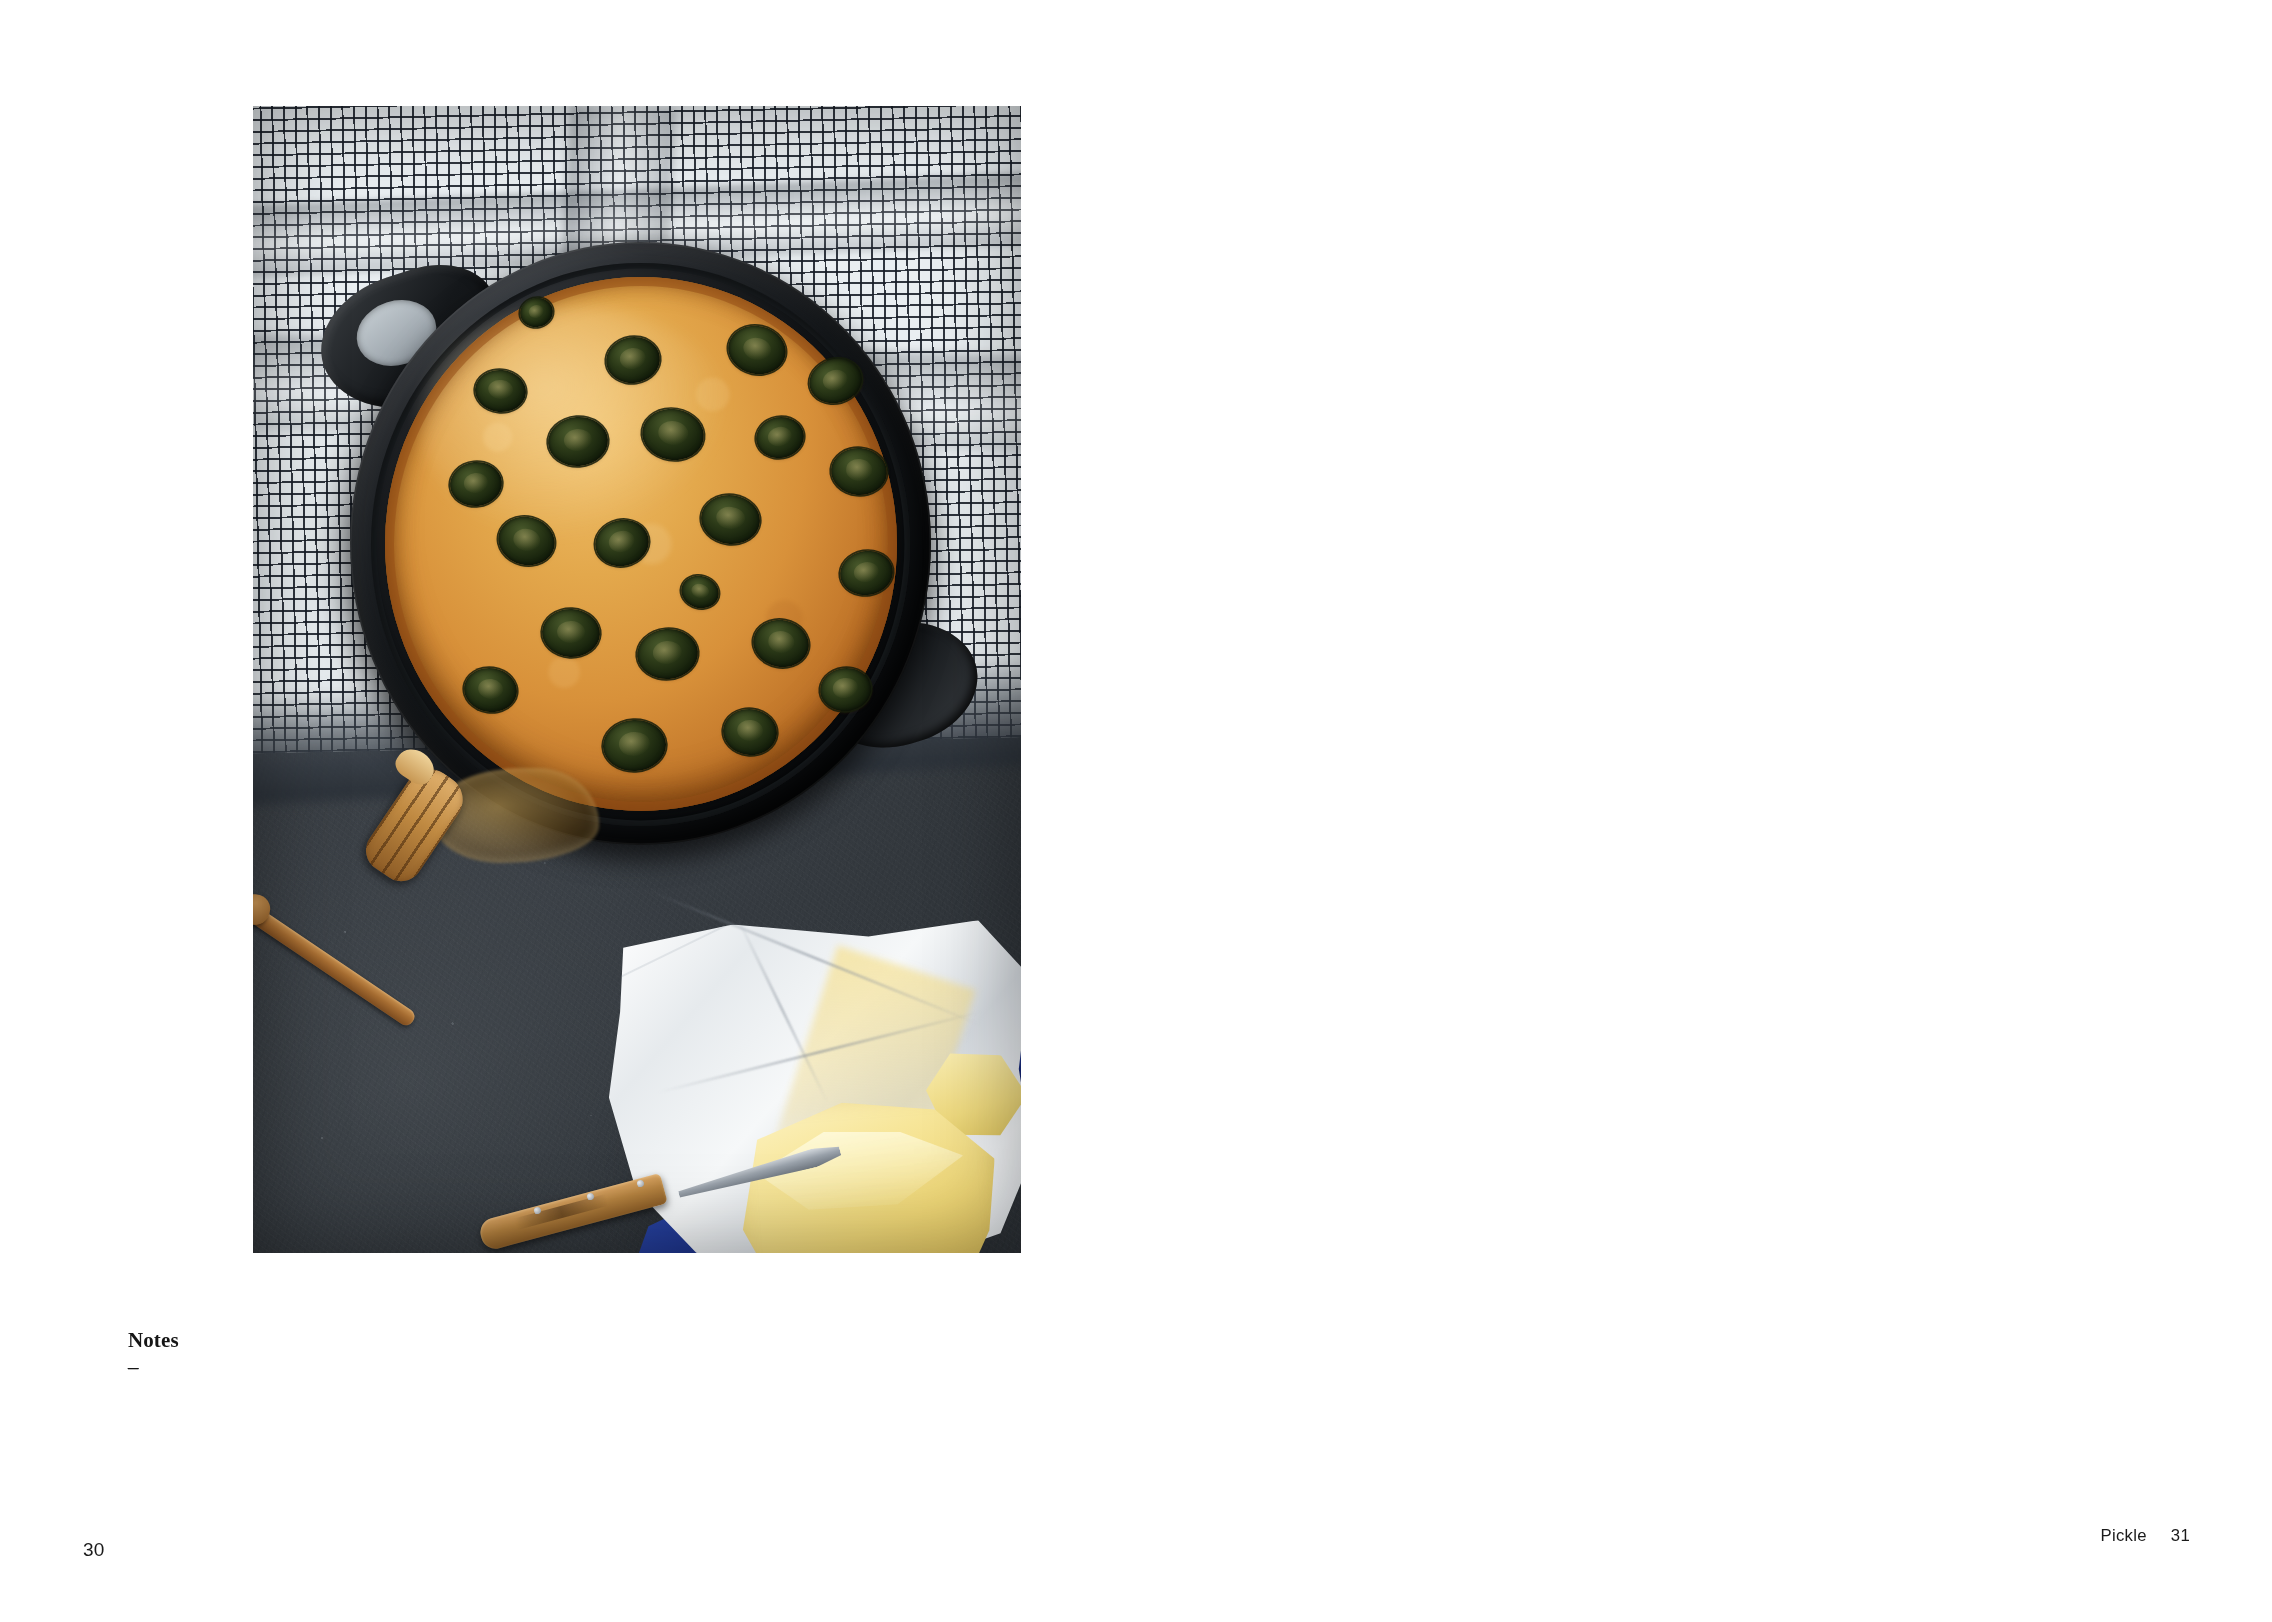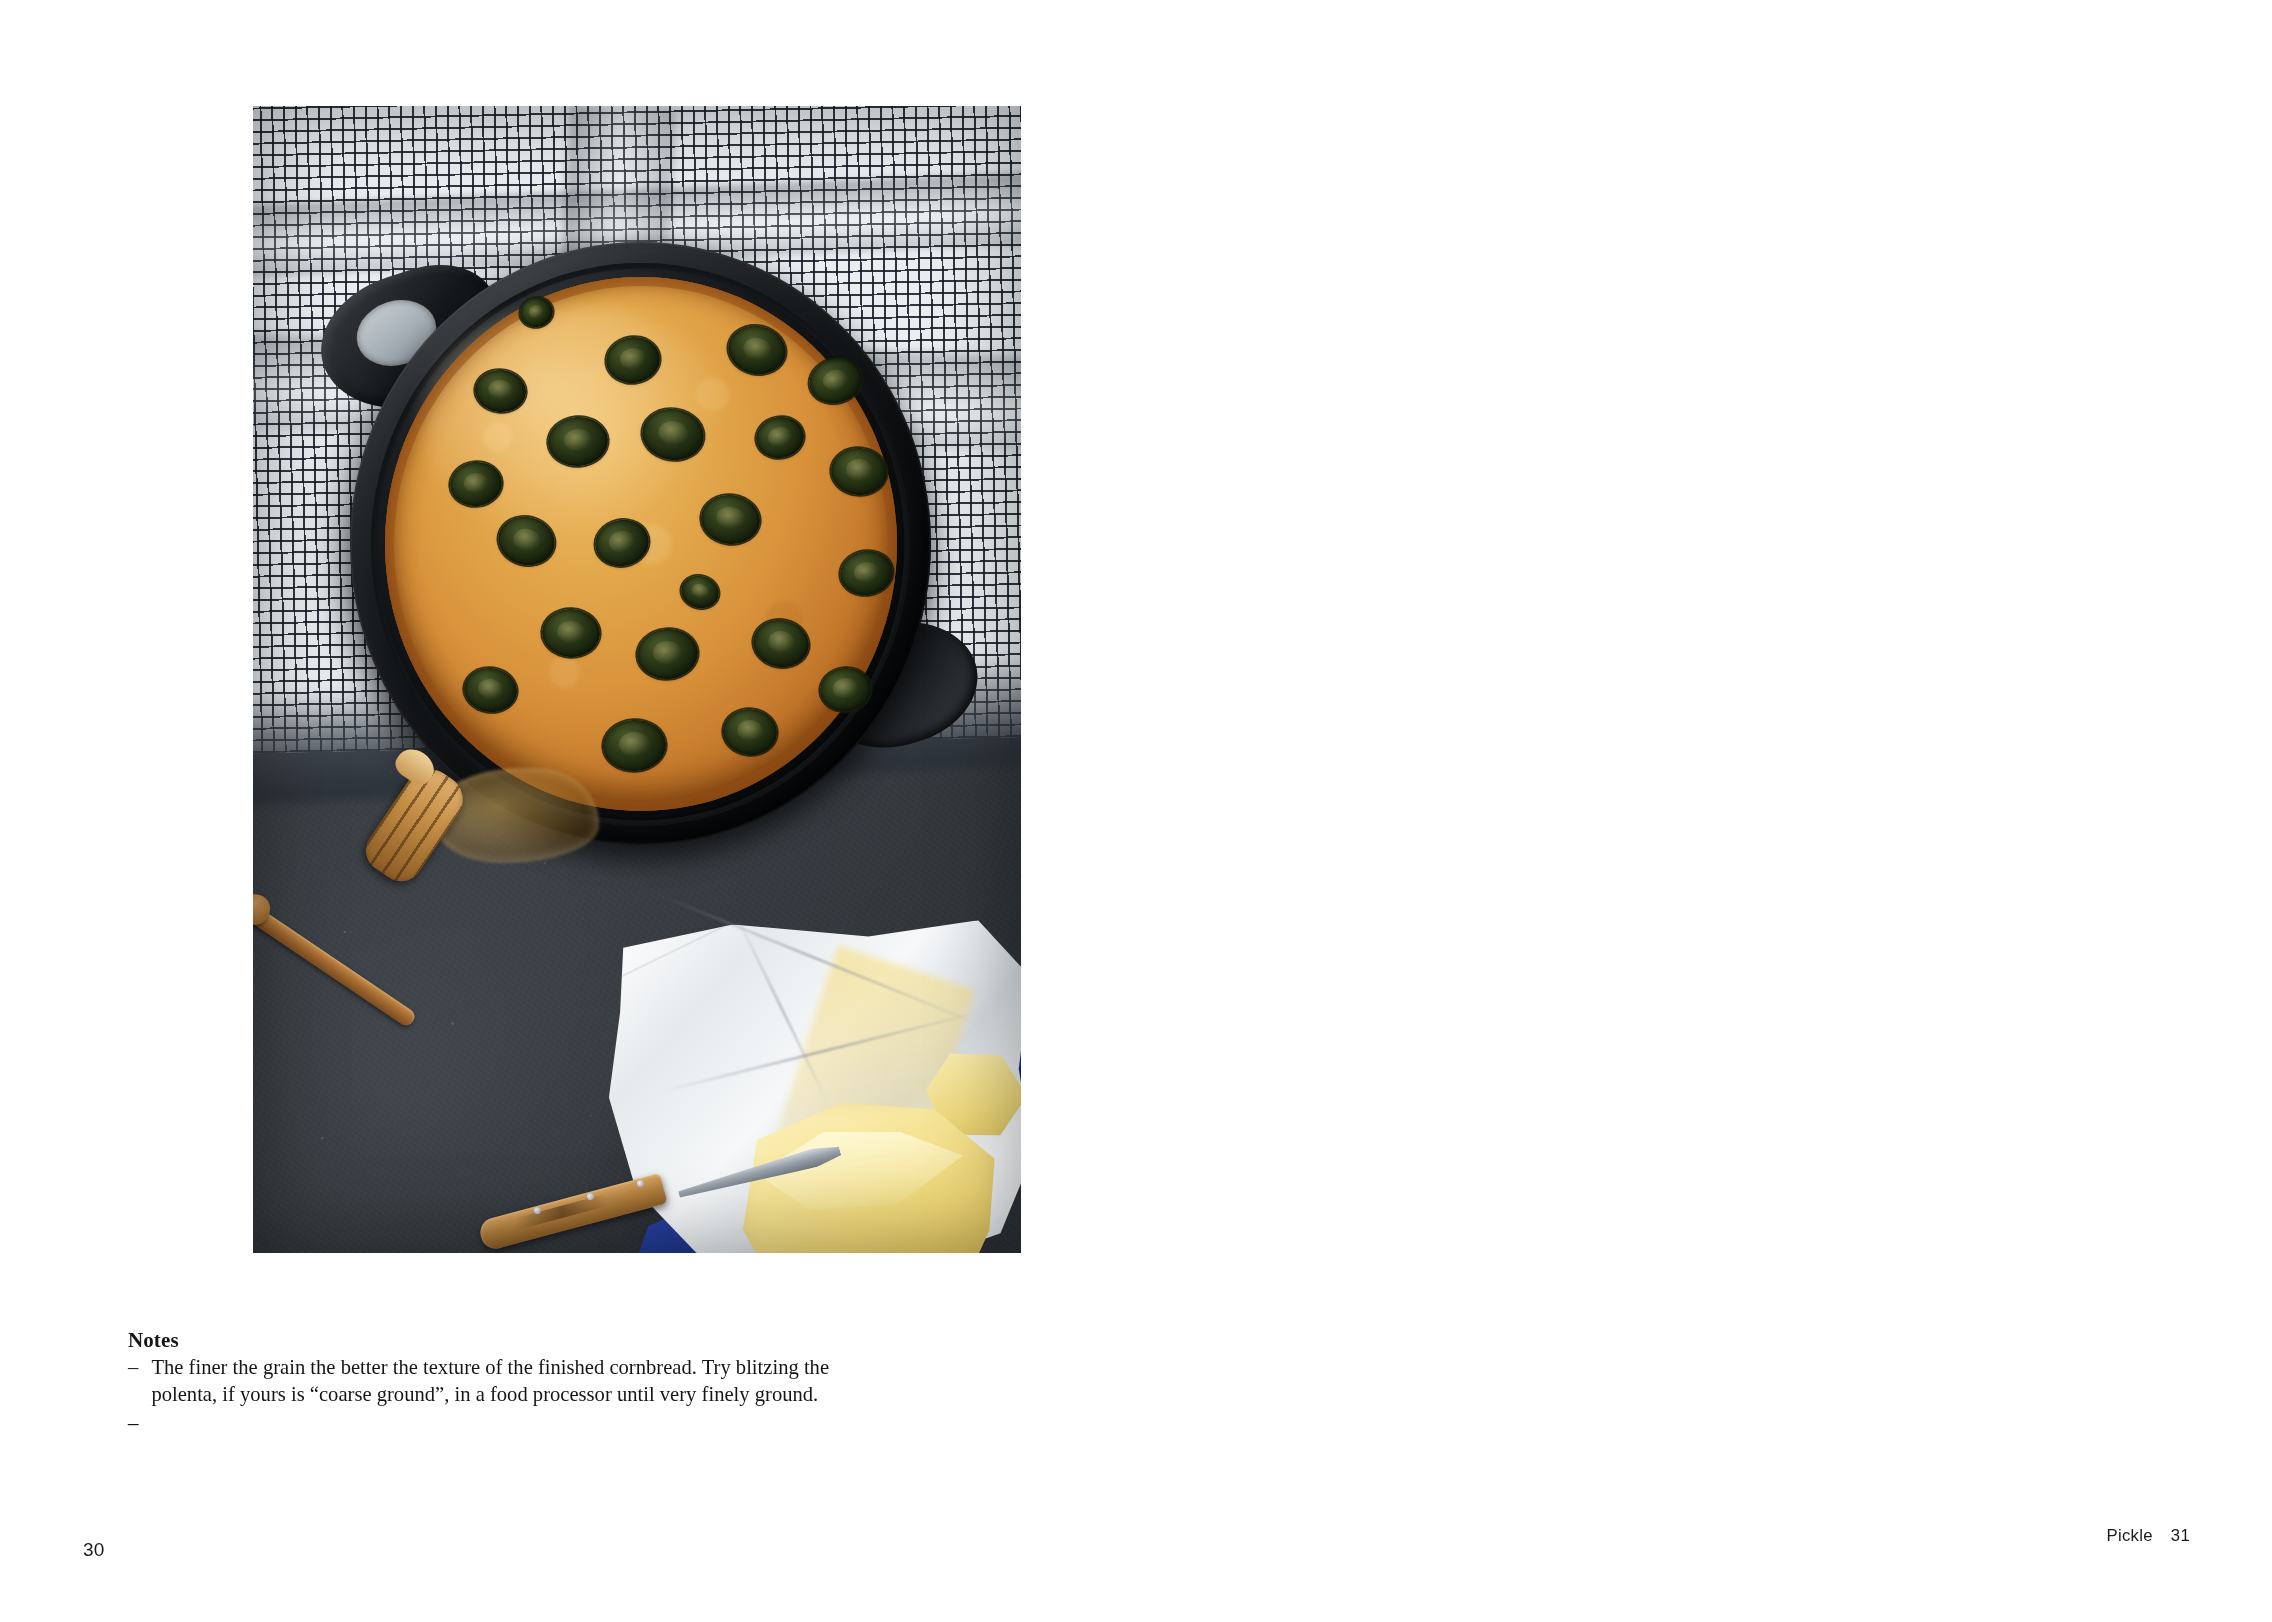--- a/index.html
+++ b/index.html
@@ -300,21 +300,21 @@
   .notes-list li .dash{position:absolute;left:0;top:0;}
 
   .folio-left{
     position:absolute;left:83px;top:1539px;
     font-size:19px;color:#1a1a1a;letter-spacing:0.3px;
   }
 
   .folio-right{
     position:absolute;right:83px;top:1526px;
     font-size:16.7px;color:#1a1a1a;letter-spacing:0.3px;
-    display:flex;gap:18px;
+    display:flex;gap:24px;
   }
 </style>
 </head>
 <body>
 
 <div class="spread">
 
   <div class="page-left">
 
     <div class="photo" title="">
@@ -386,21 +386,21 @@
       <div class="knife-rivet" style="left:281px;top:1101px;"></div>
       <div class="knife-rivet" style="left:334px;top:1087px;"></div>
       <div class="knife-rivet" style="left:384px;top:1074px;"></div>
 
       <div class="photo-vignette"></div>
     </div>
 
     <div class="notes">
       <div class="notes-title">Notes</div>
       <ul class="notes-list">
-        <li><span class="dash">–</span><span>The finer the grain the better the texture of the finished cornbread. Try blitzing the polenta, if yours is “coarse ground”, in a food processor until very finely ground.</span></li>
+        <li><span class="dash">–</span></li>
         <li><span class="dash">–</span></li>
         <li><span class="dash">–</span></li>
       </ul>
     </div>
 
     <div class="folio-left">30</div>
   </div>
 
   <div class="page-right">
 

